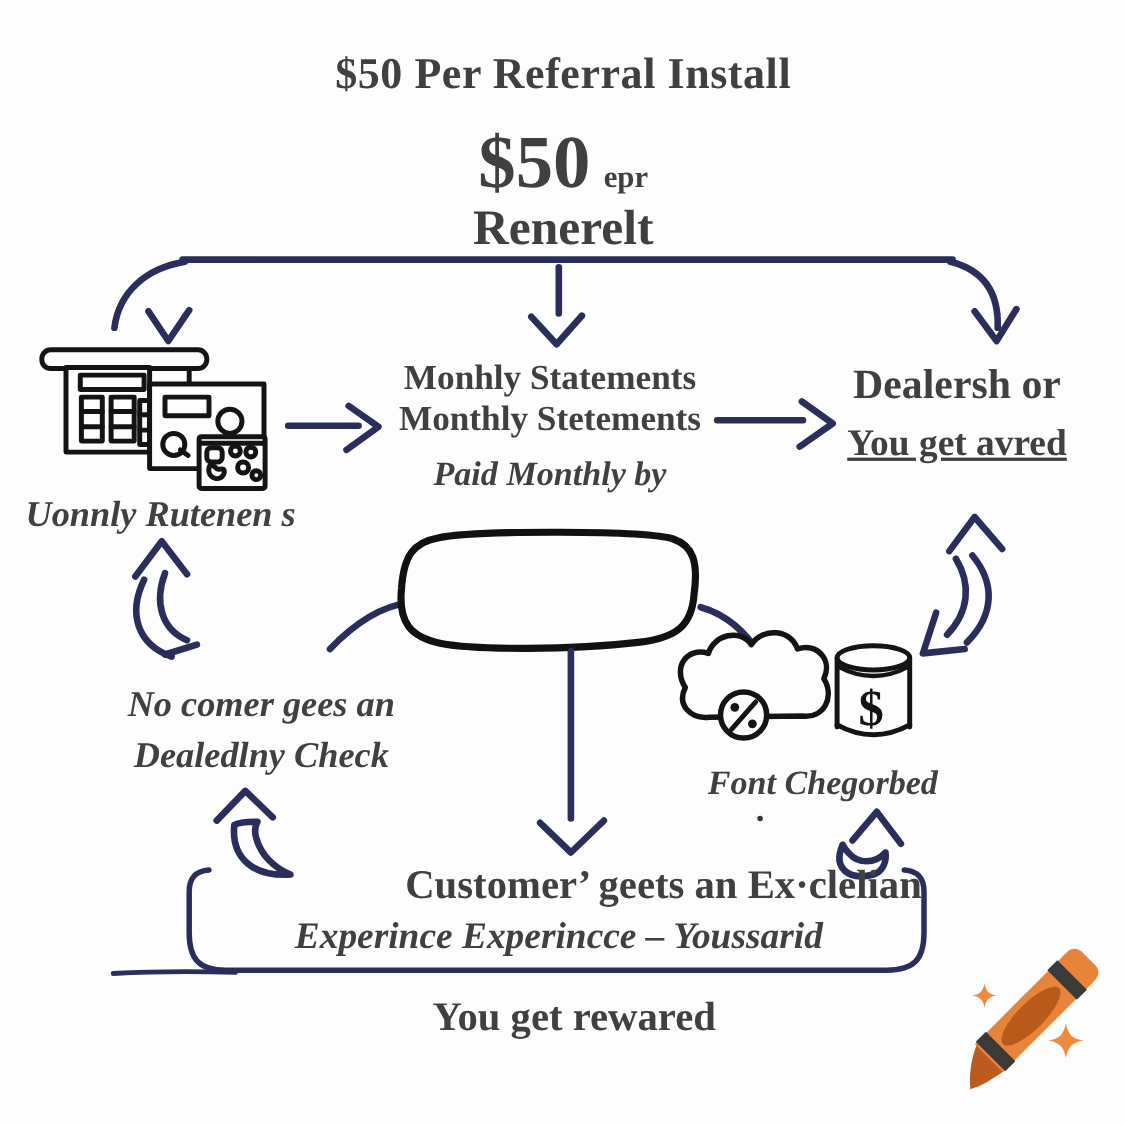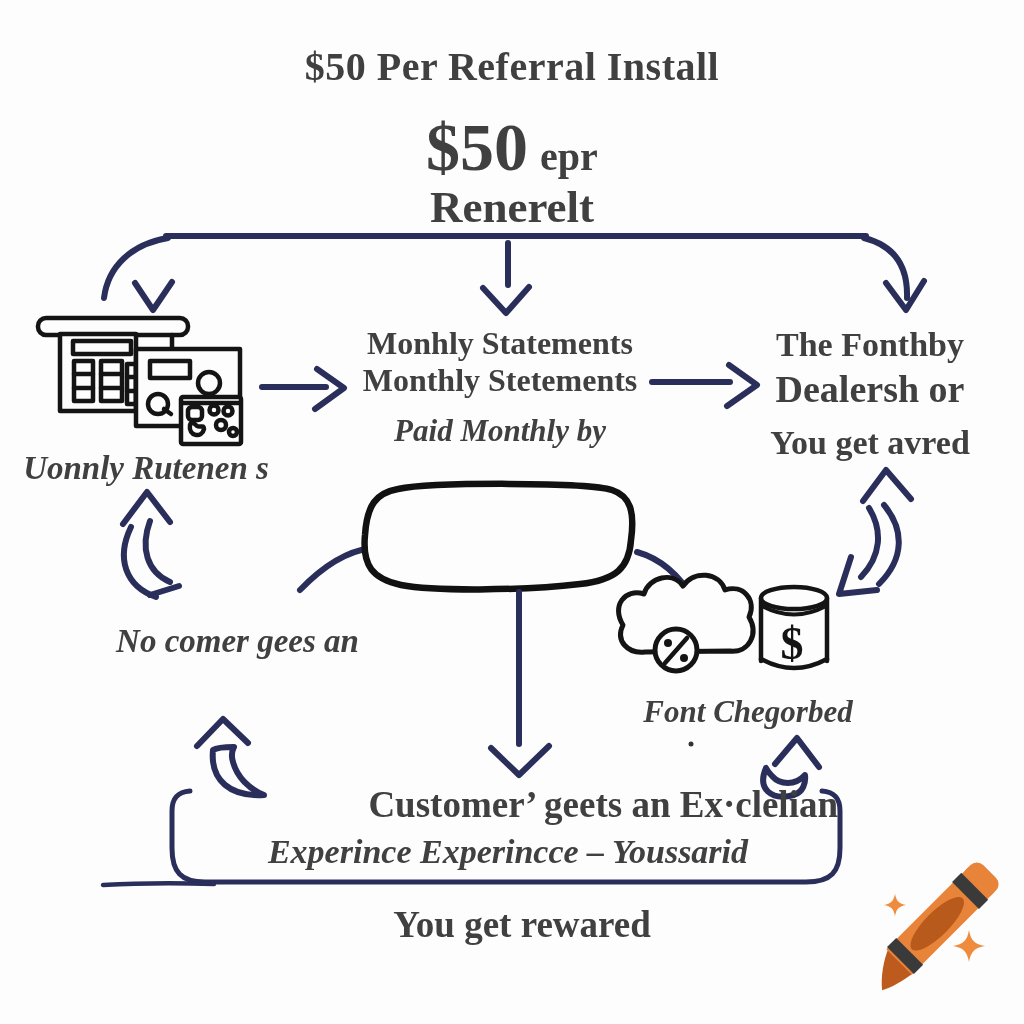--- a/index.html
+++ b/index.html
@@ -142,42 +142,42 @@
         <rect x="46" y="-19" width="13" height="38" fill="#3a3a3a"></rect>
       </g>
       <path fill="#ee8b3d" transform="translate(895,905) scale(0.8)" d="M0,-14 C1.5,-5 5,-1.5 14,0 C5,1.5 1.5,5 0,14 C-1.5,5 -5,1.5 -14,0 C-5,-1.5 -1.5,-5 0,-14 Z"></path>
       <path fill="#ee8b3d" transform="translate(969,946) scale(1.15)" d="M0,-14 C1.5,-5 5,-1.5 14,0 C5,1.5 1.5,5 0,14 C-1.5,5 -5,1.5 -14,0 C-5,-1.5 -1.5,-5 0,-14 Z"></path>
     </g>
   </svg>
 
   <div class="txt ctr" style="left:0;top:44px;width:1024px;font-size:40px;letter-spacing:0.5px;">$50 Per Referral Install</div>
 
   <div class="txt ctr" style="left:0;top:108px;width:1024px;font-size:68px;">
-    <span>$50</span><span style="font-size:40px;margin-left:12px;">epr</span>
+    <span>$50</span><span style="font-size:28px;margin-left:12px;">epr</span>
   </div>
 
   <div class="txt ctr" style="left:0;top:182px;width:1024px;font-size:45px;">Renerelt</div>
 
   <div class="txt ctr it" style="left:22px;top:450px;width:248px;font-size:33px;">Uonnly Rutenen s</div>
 
   <div class="txt ctr" style="left:330px;top:325px;width:340px;font-size:32px;">
     <div>Monhly Statements</div>
     <div>Monthly Stetements</div>
     <div class="it" style="font-size:31px;margin-top:14px;">Paid Monthly by</div>
   </div>
 
   <div class="txt ctr" style="left:742px;top:325px;width:256px;">
-    <div style="font-size:34px;">The Fonthby</div>
     <div style="font-size:38px;margin-top:4px;">Dealersh or</div>
-    <div style="font-size:34px;margin-top:11px;">You get avred</div>
+    <div style="font-size:34px;margin-top:11px;text-decoration:underline;">You get avred</div>
   </div>
 
 
   <div class="txt ctr it" style="left:70px;top:618px;width:335px;font-size:33px;line-height:1.4;">
     <div>No comer gees an</div>
+    <div>Dealedlny Check</div>
   </div>
 
   <div class="txt ctr it" style="left:620px;top:694px;width:256px;font-size:31px;">Font Chegorbed</div>
 
   <div class="txt ctr" style="left:178px;top:784px;width:660px;">
     <div style="font-size:37px;text-align:right;">Customer’ geets an Ex·clelian</div>
     <div class="it" style="font-size:34px;margin-top:5px;">Experince Experincce – Youssarid</div>
   </div>
 
   <div class="txt ctr" style="left:0;top:904px;width:1044px;font-size:37px;">You get rewared</div>

